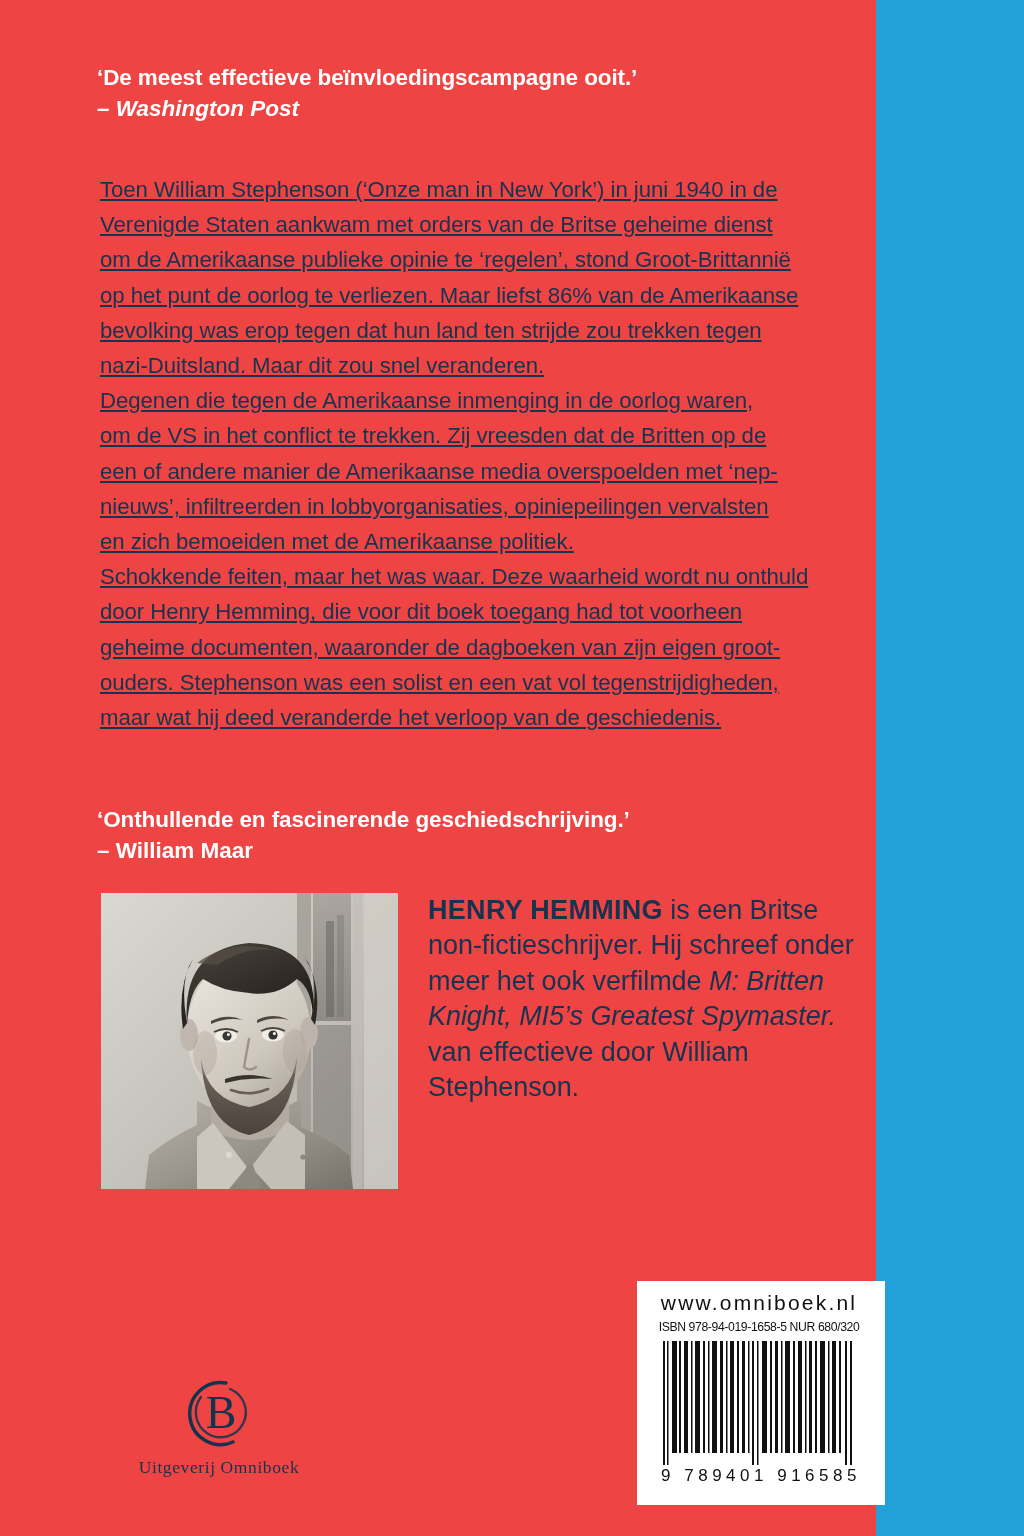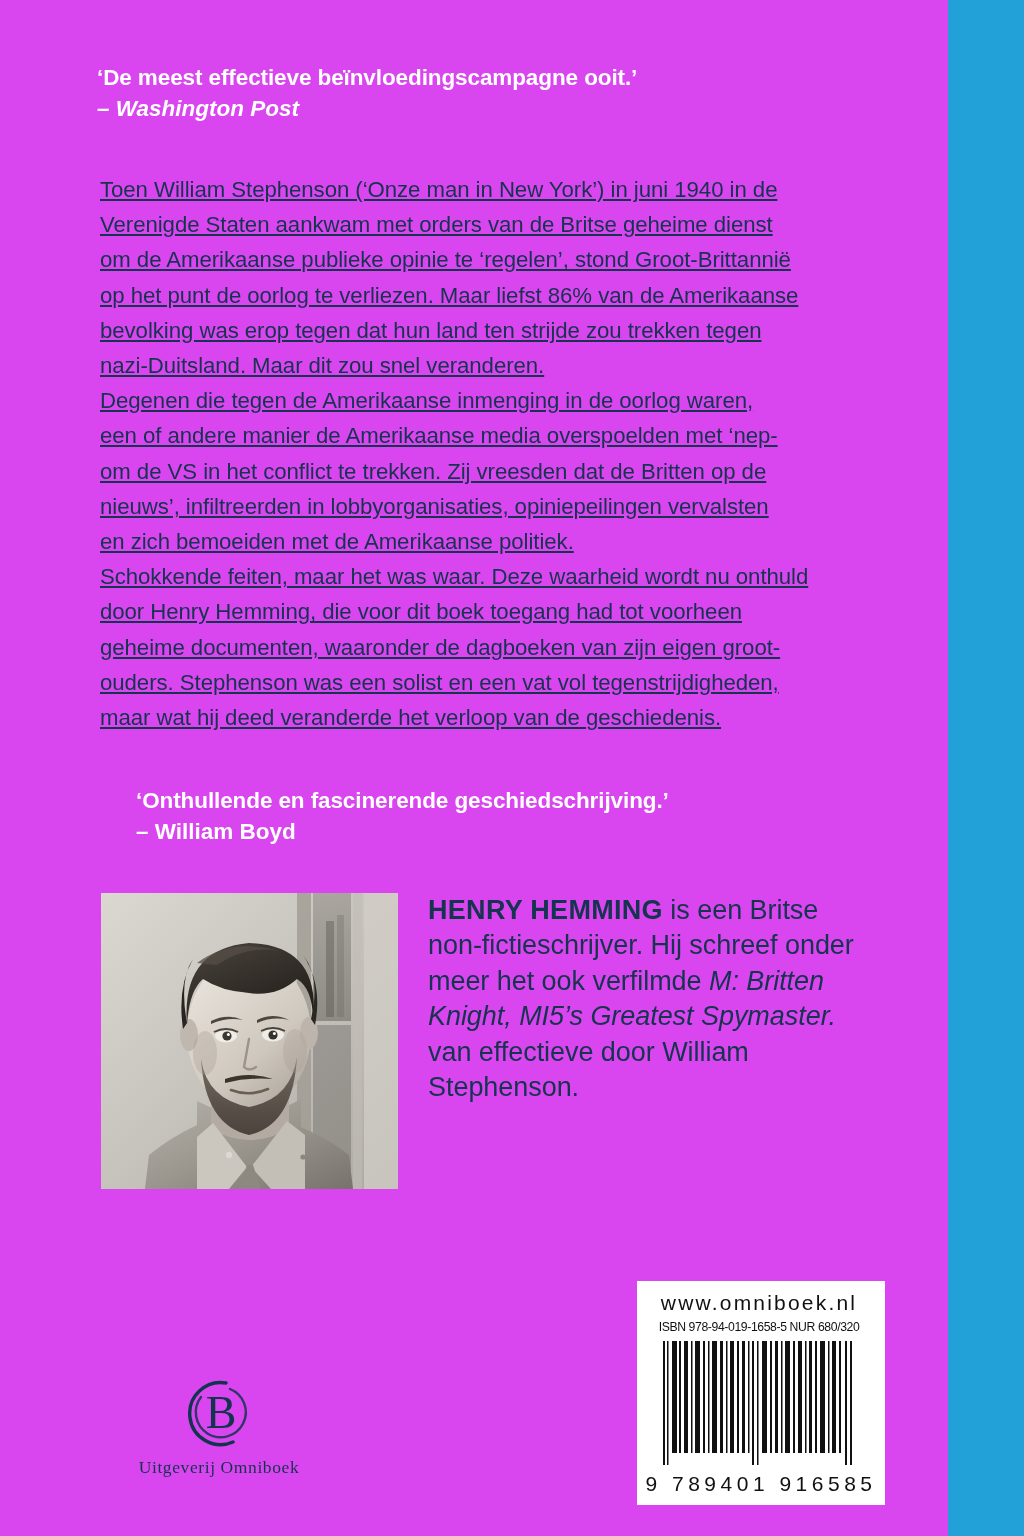--- a/index.html
+++ b/index.html
@@ -10,33 +10,33 @@
     width: 1024px;
     height: 1536px;
     background: #22a0d8;
     font-family: "Liberation Sans", sans-serif;
     overflow: hidden;
     position: relative;
   }
 
   .page {
     position: relative;
-    width: 948px;
+    width: 876px;
     height: 1536px;
-    background: #d946ef;
+    background: #ef4444;
   }
 
   
   .quote-block {
     position: absolute;
     left: 97px;
     color: #ffffff;
   }
   .quote-top { top: 62px; }
-  .quote-bottom { top: 785px; margin-left: 39px; }
+  .quote-bottom { top: 804px; }
 
   .quote-text {
     font-size: 22.5px;
     font-weight: bold;
     line-height: 31px;
     letter-spacing: -0.1px;
     white-space: nowrap;
   }
   .quote-source {
     font-size: 22.5px;
@@ -153,24 +153,24 @@
     white-space: nowrap;
     transform: scaleX(0.97);
   }
   .barcode-bars {
     margin: 7px auto 0 auto;
     width: 196px;
     height: 124px;
     display: block;
   }
   .barcode-digits {
-    margin-top: 7px;
+    margin-top: 1px;
     text-align: center;
     color: #111111;
-    font-size: 21px;
+    font-size: 17px;
     letter-spacing: 4.5px;
     white-space: nowrap;
     padding-left: 4px;
   }
 </style>
 </head>
 <body>
 
 <div class="page">
 
@@ -185,39 +185,39 @@
       <span class="body-line">Toen William Stephenson (‘Onze man in New York’) in juni 1940 in de</span>
       <span class="body-line">Verenigde Staten aankwam met orders van de Britse geheime dienst</span>
       <span class="body-line">om de Amerikaanse publieke opinie te ‘regelen’, stond Groot-Brittannië</span>
       <span class="body-line">op het punt de oorlog te verliezen. Maar liefst 86% van de Amerikaanse</span>
       <span class="body-line">bevolking was erop tegen dat hun land ten strijde zou trekken tegen</span>
       <span class="body-line">nazi-Duitsland. Maar dit zou snel veranderen.</span>
     </p>
 
     <p>
       <span class="body-line">Degenen die tegen de Amerikaanse inmenging in de oorlog waren,</span>
+      <span class="body-line">om de VS in het conflict te trekken. Zij vreesden dat de Britten op de</span>
       <span class="body-line">een of andere manier de Amerikaanse media overspoelden met ‘nep-</span>
-      <span class="body-line">om de VS in het conflict te trekken. Zij vreesden dat de Britten op de</span>
       <span class="body-line">nieuws’, infiltreerden in lobbyorganisaties, opiniepeilingen vervalsten</span>
       <span class="body-line">en zich bemoeiden met de Amerikaanse politiek.</span>
     </p>
 
     <p>
       <span class="body-line">Schokkende feiten, maar het was waar. Deze waarheid wordt nu onthuld</span>
       <span class="body-line">door Henry Hemming, die voor dit boek toegang had tot voorheen</span>
       <span class="body-line">geheime documenten, waaronder de dagboeken van zijn eigen groot-</span>
       <span class="body-line">ouders. Stephenson was een solist en een vat vol tegenstrijdigheden,</span>
       <span class="body-line">maar wat hij deed veranderde het verloop van de geschiedenis.</span>
     </p>
 
   </div>
 
   <div class="quote-block quote-bottom">
     <div class="quote-text">‘Onthullende en fascinerende geschiedschrijving.’</div>
-    <div class="quote-source roman">– William Boyd</div>
+    <div class="quote-source roman">– William Maar</div>
   </div>
 
   <div class="author-photo">
     <svg viewBox="0 0 297 296" xmlns="http://www.w3.org/2000/svg">
       <defs>
         <linearGradient id="bgWall" x1="0" y1="0" x2="1" y2="1">
           <stop offset="0%" stop-color="#e4e1db"></stop>
           <stop offset="55%" stop-color="#cdc9c2"></stop>
           <stop offset="100%" stop-color="#b4b0a9"></stop>
         </linearGradient>

